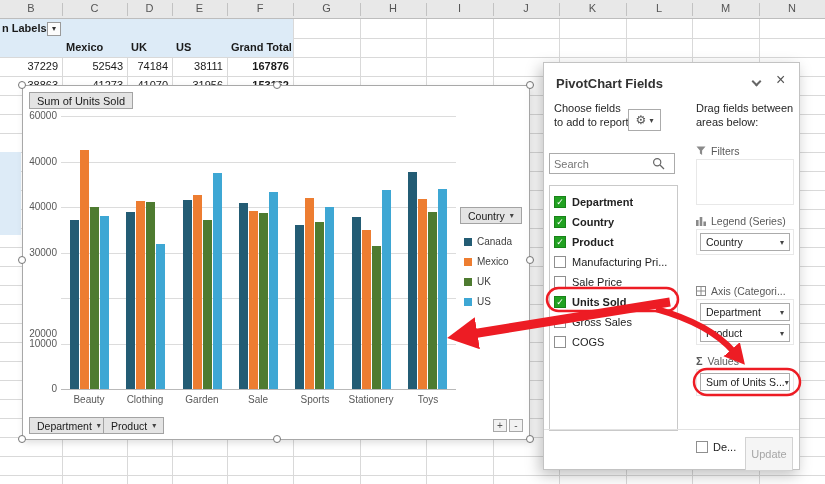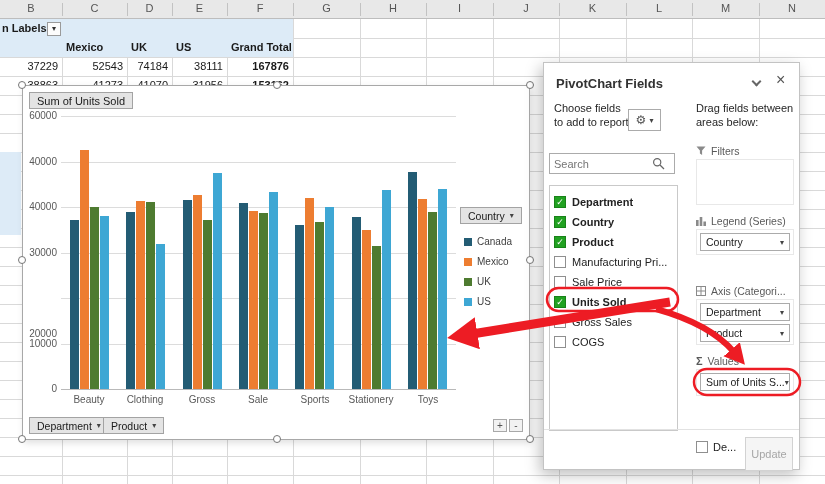--- a/index.html
+++ b/index.html
@@ -195,21 +195,21 @@
         <div class="xcat" style="left: 38px; top: 308px; width: 56px;">Beauty</div>
         <div class="bar" style="left: 103px; top: 126px; width: 9px; height: 177px; background: rgb(35, 92, 116);"></div>
         <div class="bar" style="left: 113px; top: 115px; width: 9px; height: 188px; background: rgb(237, 125, 49);"></div>
         <div class="bar" style="left: 123px; top: 116px; width: 9px; height: 187px; background: rgb(78, 123, 48);"></div>
         <div class="bar" style="left: 133px; top: 158px; width: 9px; height: 145px; background: rgb(62, 167, 212);"></div>
         <div class="xcat" style="left: 94px; top: 308px; width: 56px;">Clothing</div>
         <div class="bar" style="left: 160px; top: 114px; width: 9px; height: 189px; background: rgb(35, 92, 116);"></div>
         <div class="bar" style="left: 170px; top: 109px; width: 9px; height: 194px; background: rgb(237, 125, 49);"></div>
         <div class="bar" style="left: 180px; top: 134px; width: 9px; height: 169px; background: rgb(78, 123, 48);"></div>
         <div class="bar" style="left: 190px; top: 87px; width: 9px; height: 216px; background: rgb(62, 167, 212);"></div>
-        <div class="xcat" style="left: 151px; top: 308px; width: 56px;">Gross</div>
+        <div class="xcat" style="left: 151px; top: 308px; width: 56px;">Garden</div>
         <div class="bar" style="left: 216px; top: 117px; width: 9px; height: 186px; background: rgb(35, 92, 116);"></div>
         <div class="bar" style="left: 226px; top: 125px; width: 9px; height: 178px; background: rgb(237, 125, 49);"></div>
         <div class="bar" style="left: 236px; top: 127px; width: 9px; height: 176px; background: rgb(78, 123, 48);"></div>
         <div class="bar" style="left: 246px; top: 106px; width: 9px; height: 197px; background: rgb(62, 167, 212);"></div>
         <div class="xcat" style="left: 207px; top: 308px; width: 56px;">Sale</div>
         <div class="bar" style="left: 272px; top: 139px; width: 9px; height: 164px; background: rgb(35, 92, 116);"></div>
         <div class="bar" style="left: 282px; top: 112px; width: 9px; height: 191px; background: rgb(237, 125, 49);"></div>
         <div class="bar" style="left: 292px; top: 136px; width: 9px; height: 167px; background: rgb(78, 123, 48);"></div>
         <div class="bar" style="left: 302px; top: 121px; width: 9px; height: 182px; background: rgb(62, 167, 212);"></div>
         <div class="xcat" style="left: 264px; top: 308px; width: 56px;">Sports</div>

